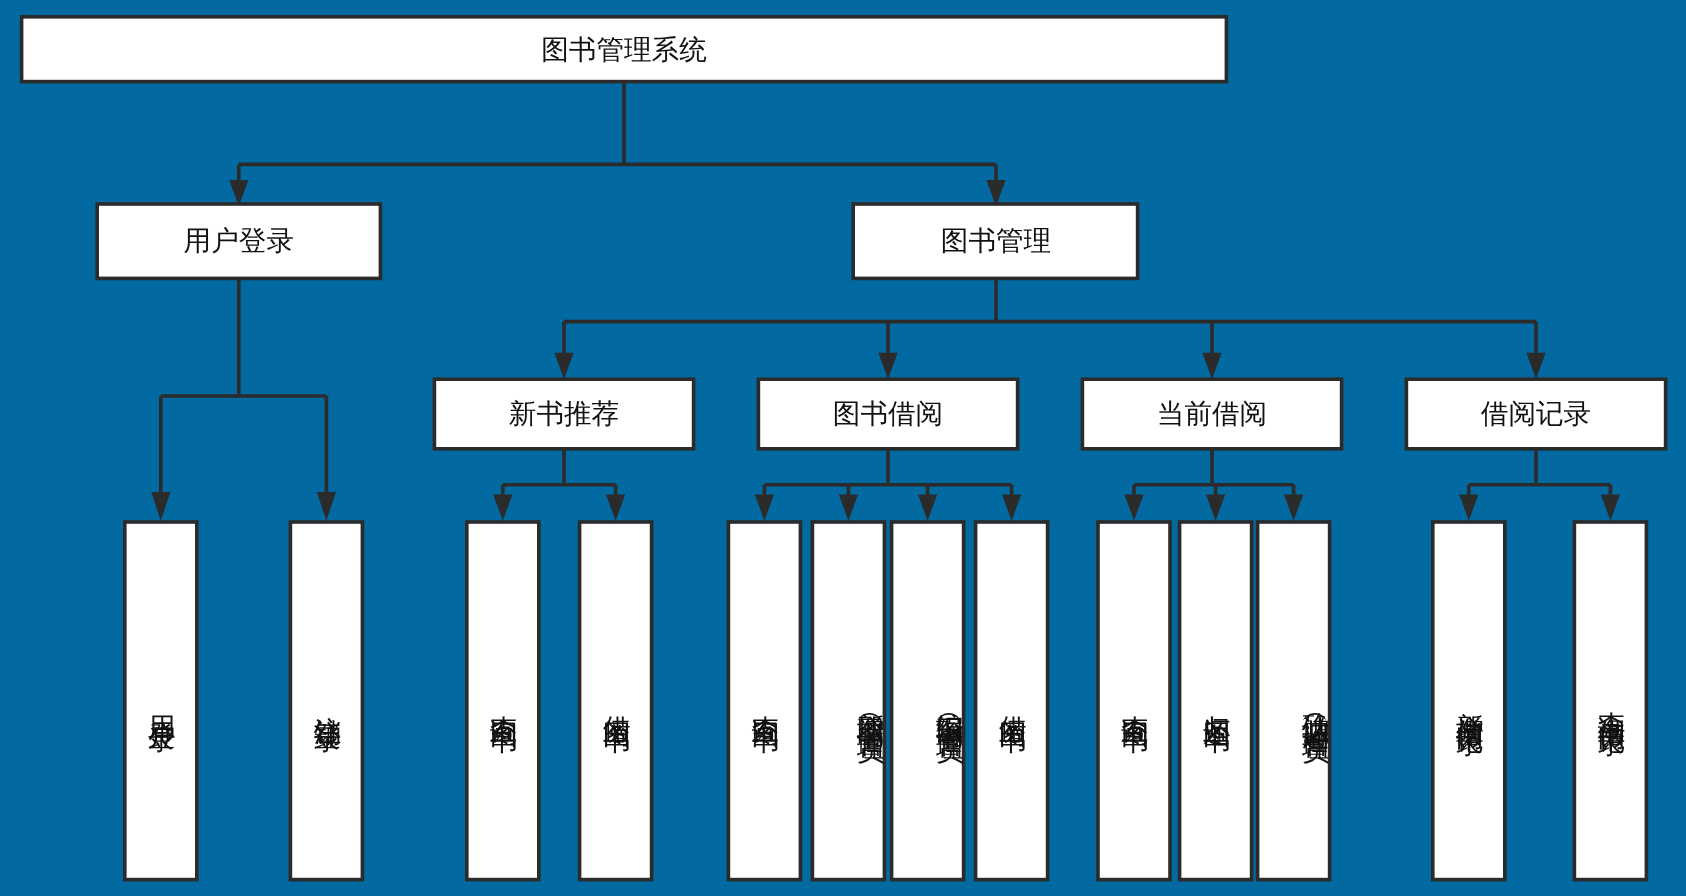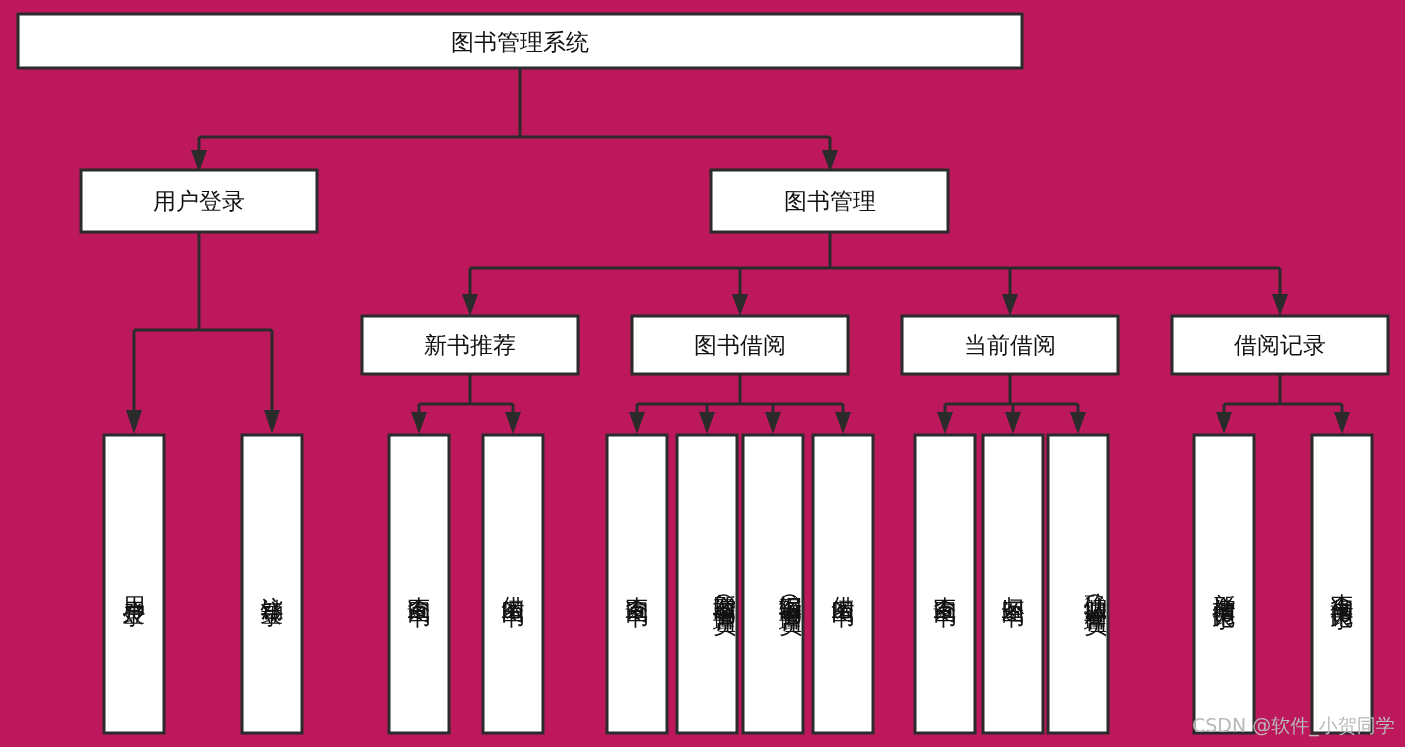--- a/index.html
+++ b/index.html
@@ -10,21 +10,21 @@
   body {
     width: 1405px;
     height: 747px;
     font-family: "DejaVu Sans", "Liberation Sans", sans-serif;
     overflow: hidden;
   }
   #diagram-root {
     position: relative;
     width: 1405px;
     height: 747px;
-    background: #be185d;
+    background: #0369a1;
   }
   svg.flow {
     position: absolute;
     left: 0;
     top: 0;
     width: 1405px;
     height: 747px;
   }
   .node-rect {
     fill: #ffffff;
@@ -205,15 +205,14 @@
   <div class="vtext" style="left:743px; top:435px; width:60px; height:298px; align-items:flex-start; padding-top:8px; box-sizing:border-box;">编辑图书（管理员）</div>
   <div class="vtext" style="left:813px; top:435px; width:60px; height:298px;">借阅图书</div>
 
   <div class="vtext" style="left:915px; top:435px; width:60px; height:298px;">查询图书</div>
   <div class="vtext" style="left:983px; top:435px; width:60px; height:298px;">归还图书</div>
   <div class="vtext" style="left:1048px; top:435px; width:60px; height:298px; align-items:flex-start; padding-top:8px; box-sizing:border-box;">确认归还（管理员）</div>
 
   <div class="vtext" style="left:1194px; top:435px; width:60px; height:298px;">新增借阅记录</div>
   <div class="vtext" style="left:1312px; top:435px; width:60px; height:298px;">查询借阅记录</div>
 
-  <div class="watermark" style="left:1192px; top:713px;">CSDN @软件_小贺同学</div>
 
 </div>
 
 </body></html>

